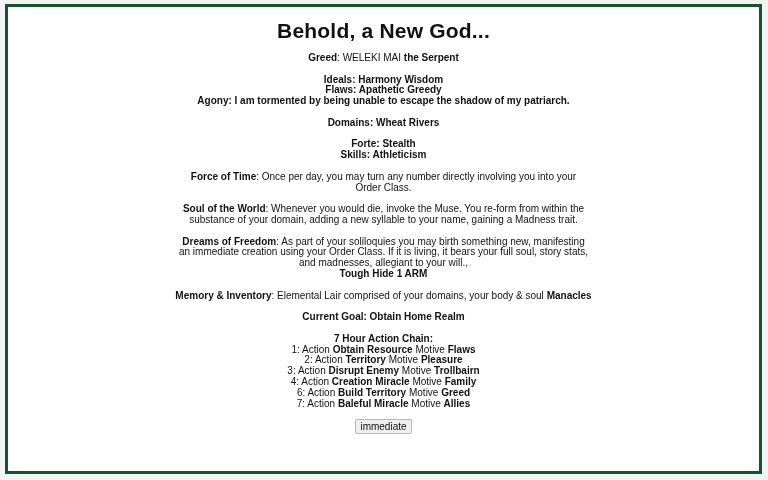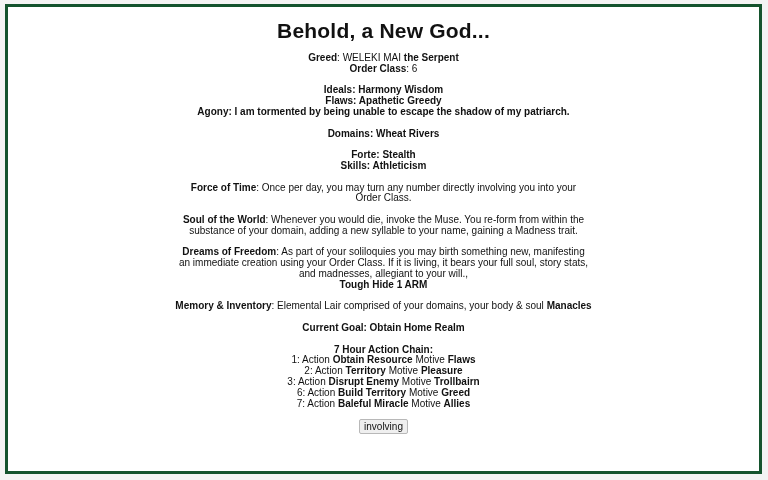--- a/index.html
+++ b/index.html
@@ -62,21 +62,20 @@
   </style>
 </head>
 <body>
 
 <div class="frame">
   <h1>Behold, a New God...</h1>
 
   <div class="content">
 
     <span class="line"><b>Greed</b>: <span>WELEKI MAI</span> <b>the Serpent</b></span>
-    <span class="line"><b>Order Class</b>: <span>6</span></span>
 
     <div class="gap"></div>
 
     <span class="line"><b><span>Ideals</span>: <span>Harmony Wisdom</span></b></span>
     <span class="line"><b><span>Flaws</span>: <span>Apathetic Greedy</span></b></span>
     <span class="line"><b><span>Agony</span>: <span>I am tormented by being unable to escape the shadow of my patriarch.</span></b></span>
 
     <div class="gap"></div>
 
     <span class="line"><b><span>Domains</span>: <span>Wheat Rivers</span></b></span>
@@ -107,18 +106,19 @@
 
     <span class="line"><b><span>Current Goal</span>: <span>Obtain Home Realm</span></b></span>
 
     <div class="gap"></div>
 
     <span class="line"><b>7 Hour Action Chain:</b></span>
 
     <span class="line"><span>1:</span> <span>Action</span> <b>Obtain Resource</b> <span>Motive</span> <b>Flaws</b></span>
     <span class="line"><span>2:</span> <span>Action</span> <b>Territory</b> <span>Motive</span> <b>Pleasure</b></span>
     <span class="line"><span>3:</span> <span>Action</span> <b>Disrupt Enemy</b> <span>Motive</span> <b>Trollbairn</b></span>
+    <span class="line"><span>4:</span> <span>Action</span> <b>Creation Miracle</b> <span>Motive</span> <b>Family</b></span>
     <span class="line"><span>6:</span> <span>Action</span> <b>Build Territory</b> <span>Motive</span> <b>Greed</b></span>
     <span class="line"><span>7:</span> <span>Action</span> <b>Baleful Miracle</b> <span>Motive</span> <b>Allies</b></span>
 
-    <button class="btn">involving</button>
+    <button class="btn">immediate</button>
   </div>
 </div>
 
 </body></html>

